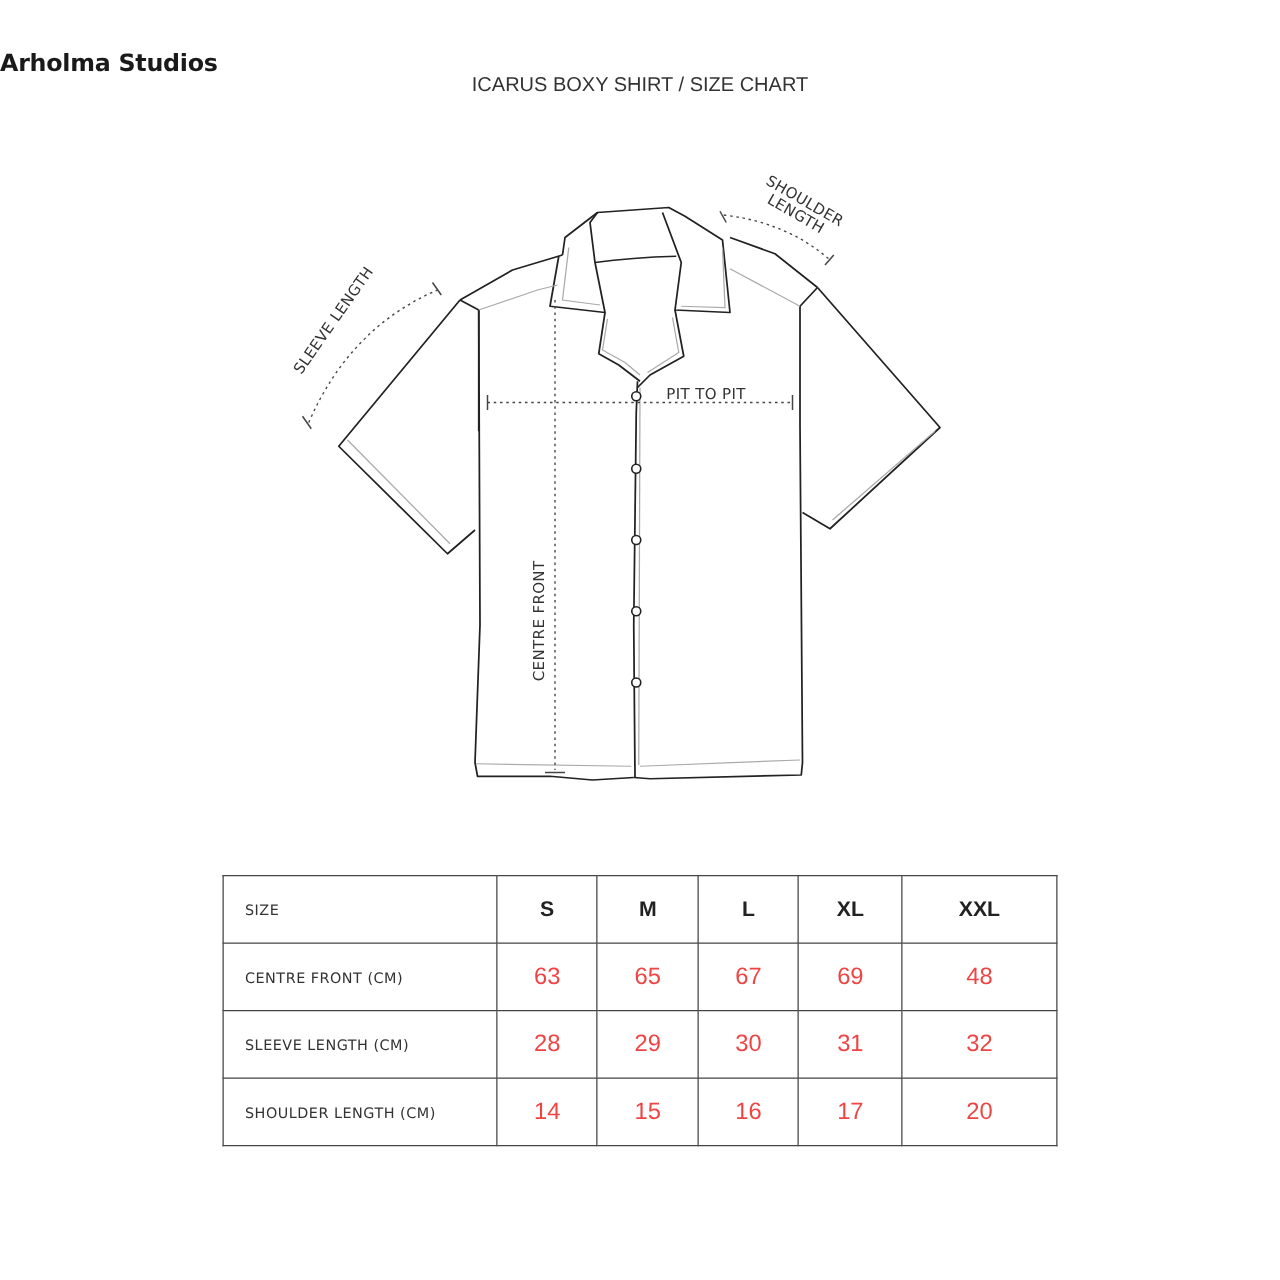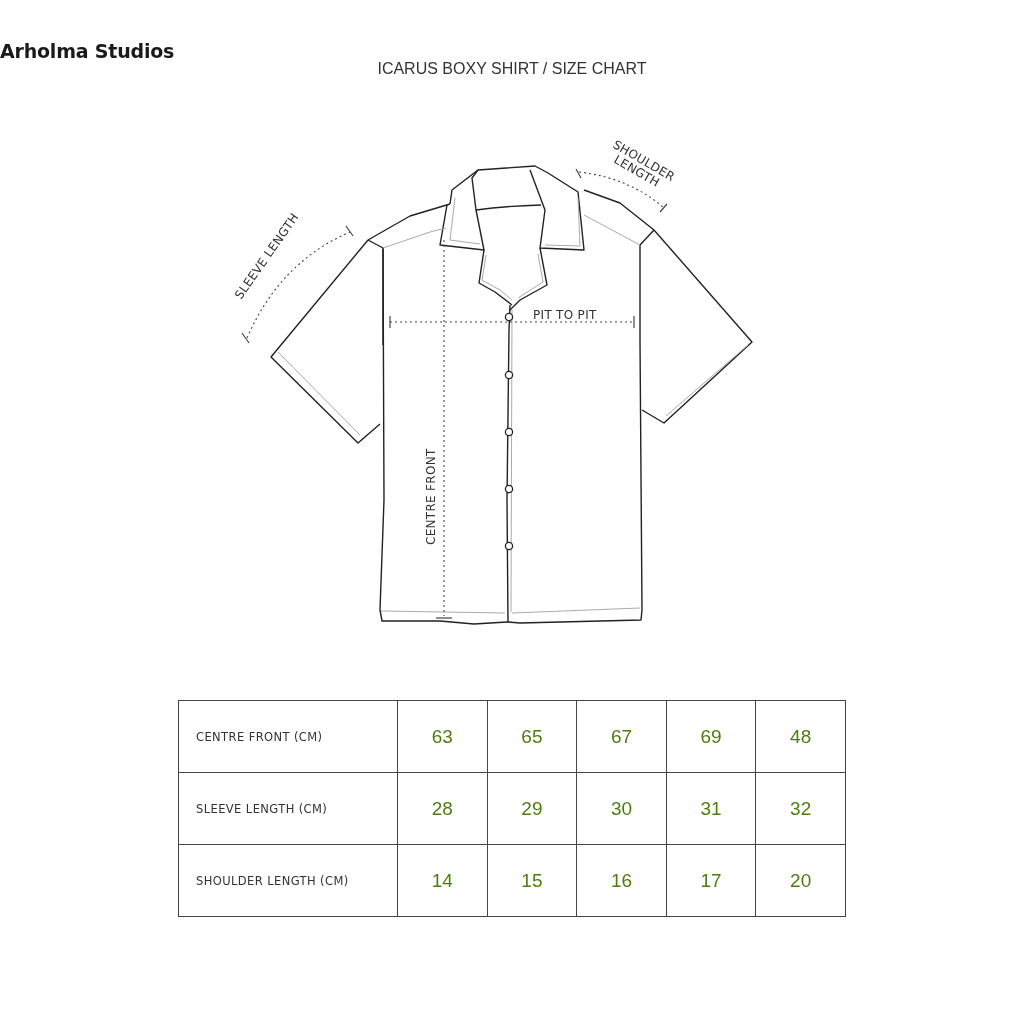--- a/index.html
+++ b/index.html
@@ -5,21 +5,21 @@
   html, body { margin: 0; padding: 0; background: #ffffff; }
   body { width: 1024px; height: 1024px; position: relative; overflow: hidden; font-family: "DejaVu Sans", sans-serif; color: #222; }
   .brand { position: absolute; top: 40px; left: 0; width: 1024px; text-align: left; font-size: 19px; font-weight: bold; color: #1a1a1a; letter-spacing: -0.2px; }
   .subtitle { position: absolute; top: 60px; left: 0; width: 1024px; text-align: center; font-family: "Liberation Sans", sans-serif; font-size: 16px; color: #333; }
   svg.drawing { position: absolute; left: 0; top: 0; }
   .lbl { font-family: "DejaVu Sans", sans-serif; font-size: 12px; fill: #333; letter-spacing: 0.3px; }
   table.size-table { position: absolute; left: 178px; top: 700px; width: 668px; height: 217px; border-collapse: collapse; }
   table.size-table td { border: 1.3px solid #444; padding: 0; height: 43px; vertical-align: middle; }
   td.rowhead { width: 201px; font-size: 11.5px; color: #333; padding-left: 17px !important; letter-spacing: 0.4px; }
   td.sizehead { text-align: center; font-family: "Liberation Sans", sans-serif; font-weight: bold; font-size: 17px; color: #222; }
-  td.val { text-align: center; font-family: "Liberation Sans", sans-serif; font-size: 19px; color: #4d7c0f; }
+  td.val { text-align: center; font-family: "Liberation Sans", sans-serif; font-size: 19px; color: #ef4444; }
 </style>
 </head>
 <body>
 
 <div class="brand">Arholma Studios</div>
 <div class="subtitle">ICARUS BOXY SHIRT / SIZE CHART</div>
 
 <svg class="drawing" width="1024" height="690" viewBox="0 0 1024 690">
   <g fill="none" stroke="#222" stroke-width="1.4" stroke-linejoin="round">
 
@@ -83,20 +83,28 @@
   </g>
   <text class="lbl" x="533" y="319">PIT TO PIT</text>
   <text class="lbl" transform="translate(435 545) rotate(-90)">CENTRE FRONT</text>
   <text class="lbl" transform="translate(241 300) rotate(-55)">SLEEVE LENGTH</text>
   <text class="lbl" transform="translate(612 147) rotate(30)">SHOULDER</text>
   <text class="lbl" transform="translate(613 162) rotate(30)">LENGTH</text>
 </svg>
 
 <table class="size-table">
   <tbody>
+      <tr>
+    <td class="rowhead">SIZE</td>
+    <td class="sizehead">S</td>
+    <td class="sizehead">M</td>
+    <td class="sizehead">L</td>
+    <td class="sizehead">XL</td>
+    <td class="sizehead">XXL</td>
+  </tr>
   <tr>
     <td class="rowhead">CENTRE FRONT (CM)</td>
     <td class="val">63</td>
     <td class="val">65</td>
     <td class="val">67</td>
     <td class="val">69</td>
     <td class="val">48</td>
   </tr>
   <tr>
     <td class="rowhead">SLEEVE LENGTH (CM)</td>

